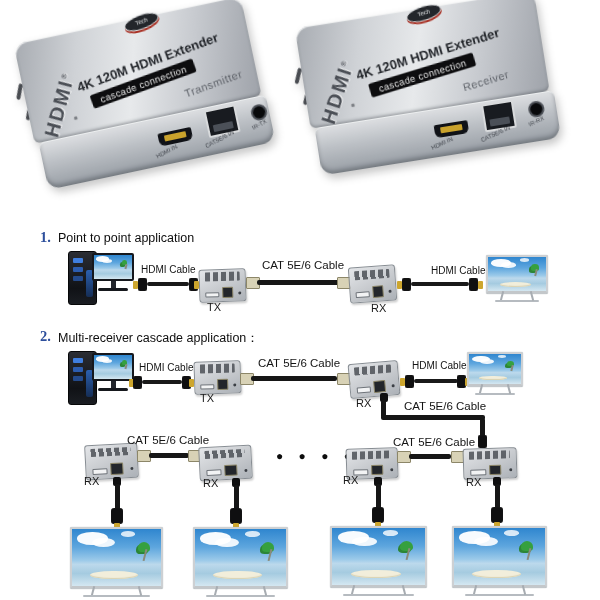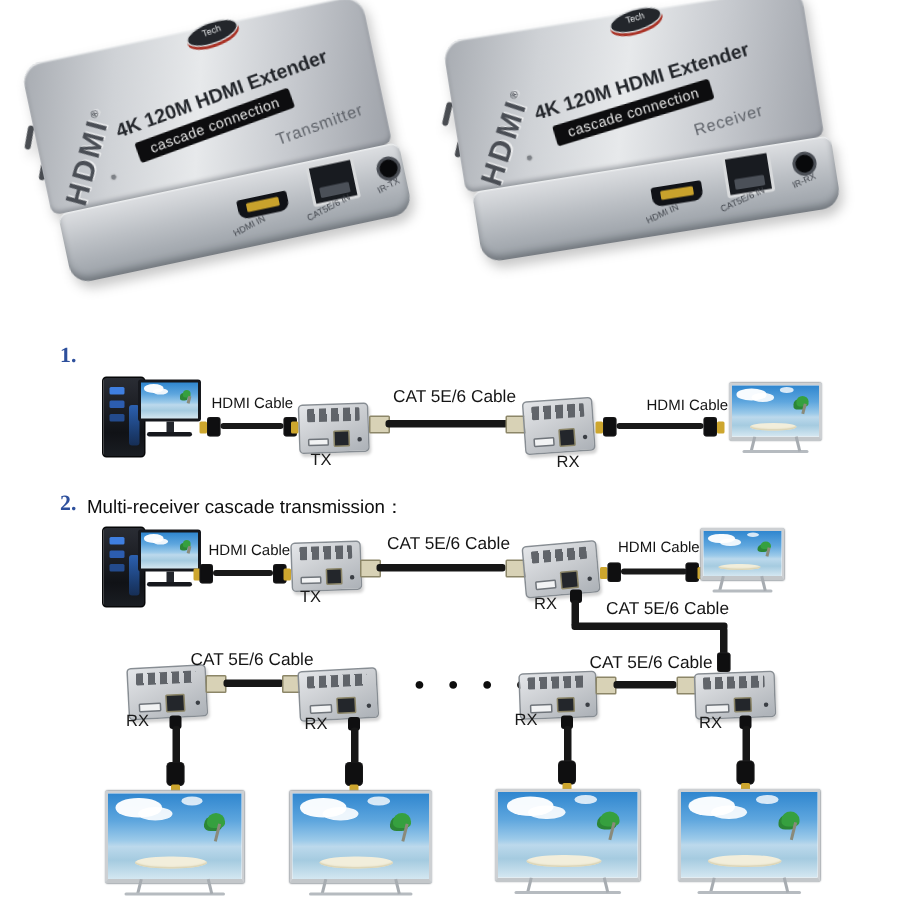--- a/index.html
+++ b/index.html
@@ -158,20 +158,21 @@
         <div class="plabel pl-hdmi">HDMI IN</div>
         <div class="port-rj45"></div>
         <div class="plabel pl-cat">CAT5E/6 IN</div>
         <div class="port-jack"></div>
         <div class="plabel pl-ir">IR-RX</div>
       </div>
     </div>
   </div>
 
   <div class="sec-num" style="left:40px;top:229px;">1.</div>
+  <div class="sec-title" style="left:58px;top:231px;">Point to point application</div>
 
   <div class="tower" style="left:68px;top:251px;"></div>
   <div class="mon" style="left:92px;top:253px;width:38px;height:24px;">
     <div class="beach">
         <i class="cl cla"></i>
         <i class="cl clb"></i>
         <i class="palm"></i>
       </div>
     <div class="mon-neck"></div>
     <div class="mon-base"></div>
@@ -213,21 +214,21 @@
         <i class="cl cla"></i>
         <i class="cl clb"></i>
         <i class="cl clc"></i>
         <i class="palm"></i>
         <i class="isl"></i>
       </div>
     <div class="tvbase"></div>
   </div>
 
   <div class="sec-num" style="left:40px;top:328px;">2.</div>
-  <div class="sec-title" style="left:58px;top:330px;">Multi-receiver cascade transmission：</div>
+  <div class="sec-title" style="left:58px;top:330px;">Multi-receiver cascade application：</div>
 
   <div class="tower" style="left:68px;top:351px;"></div>
   <div class="mon" style="left:92px;top:353px;width:38px;height:24px;">
     <div class="beach">
         <i class="cl cla"></i>
         <i class="cl clb"></i>
         <i class="palm"></i>
       </div>
     <div class="mon-neck"></div>
     <div class="mon-base"></div>

